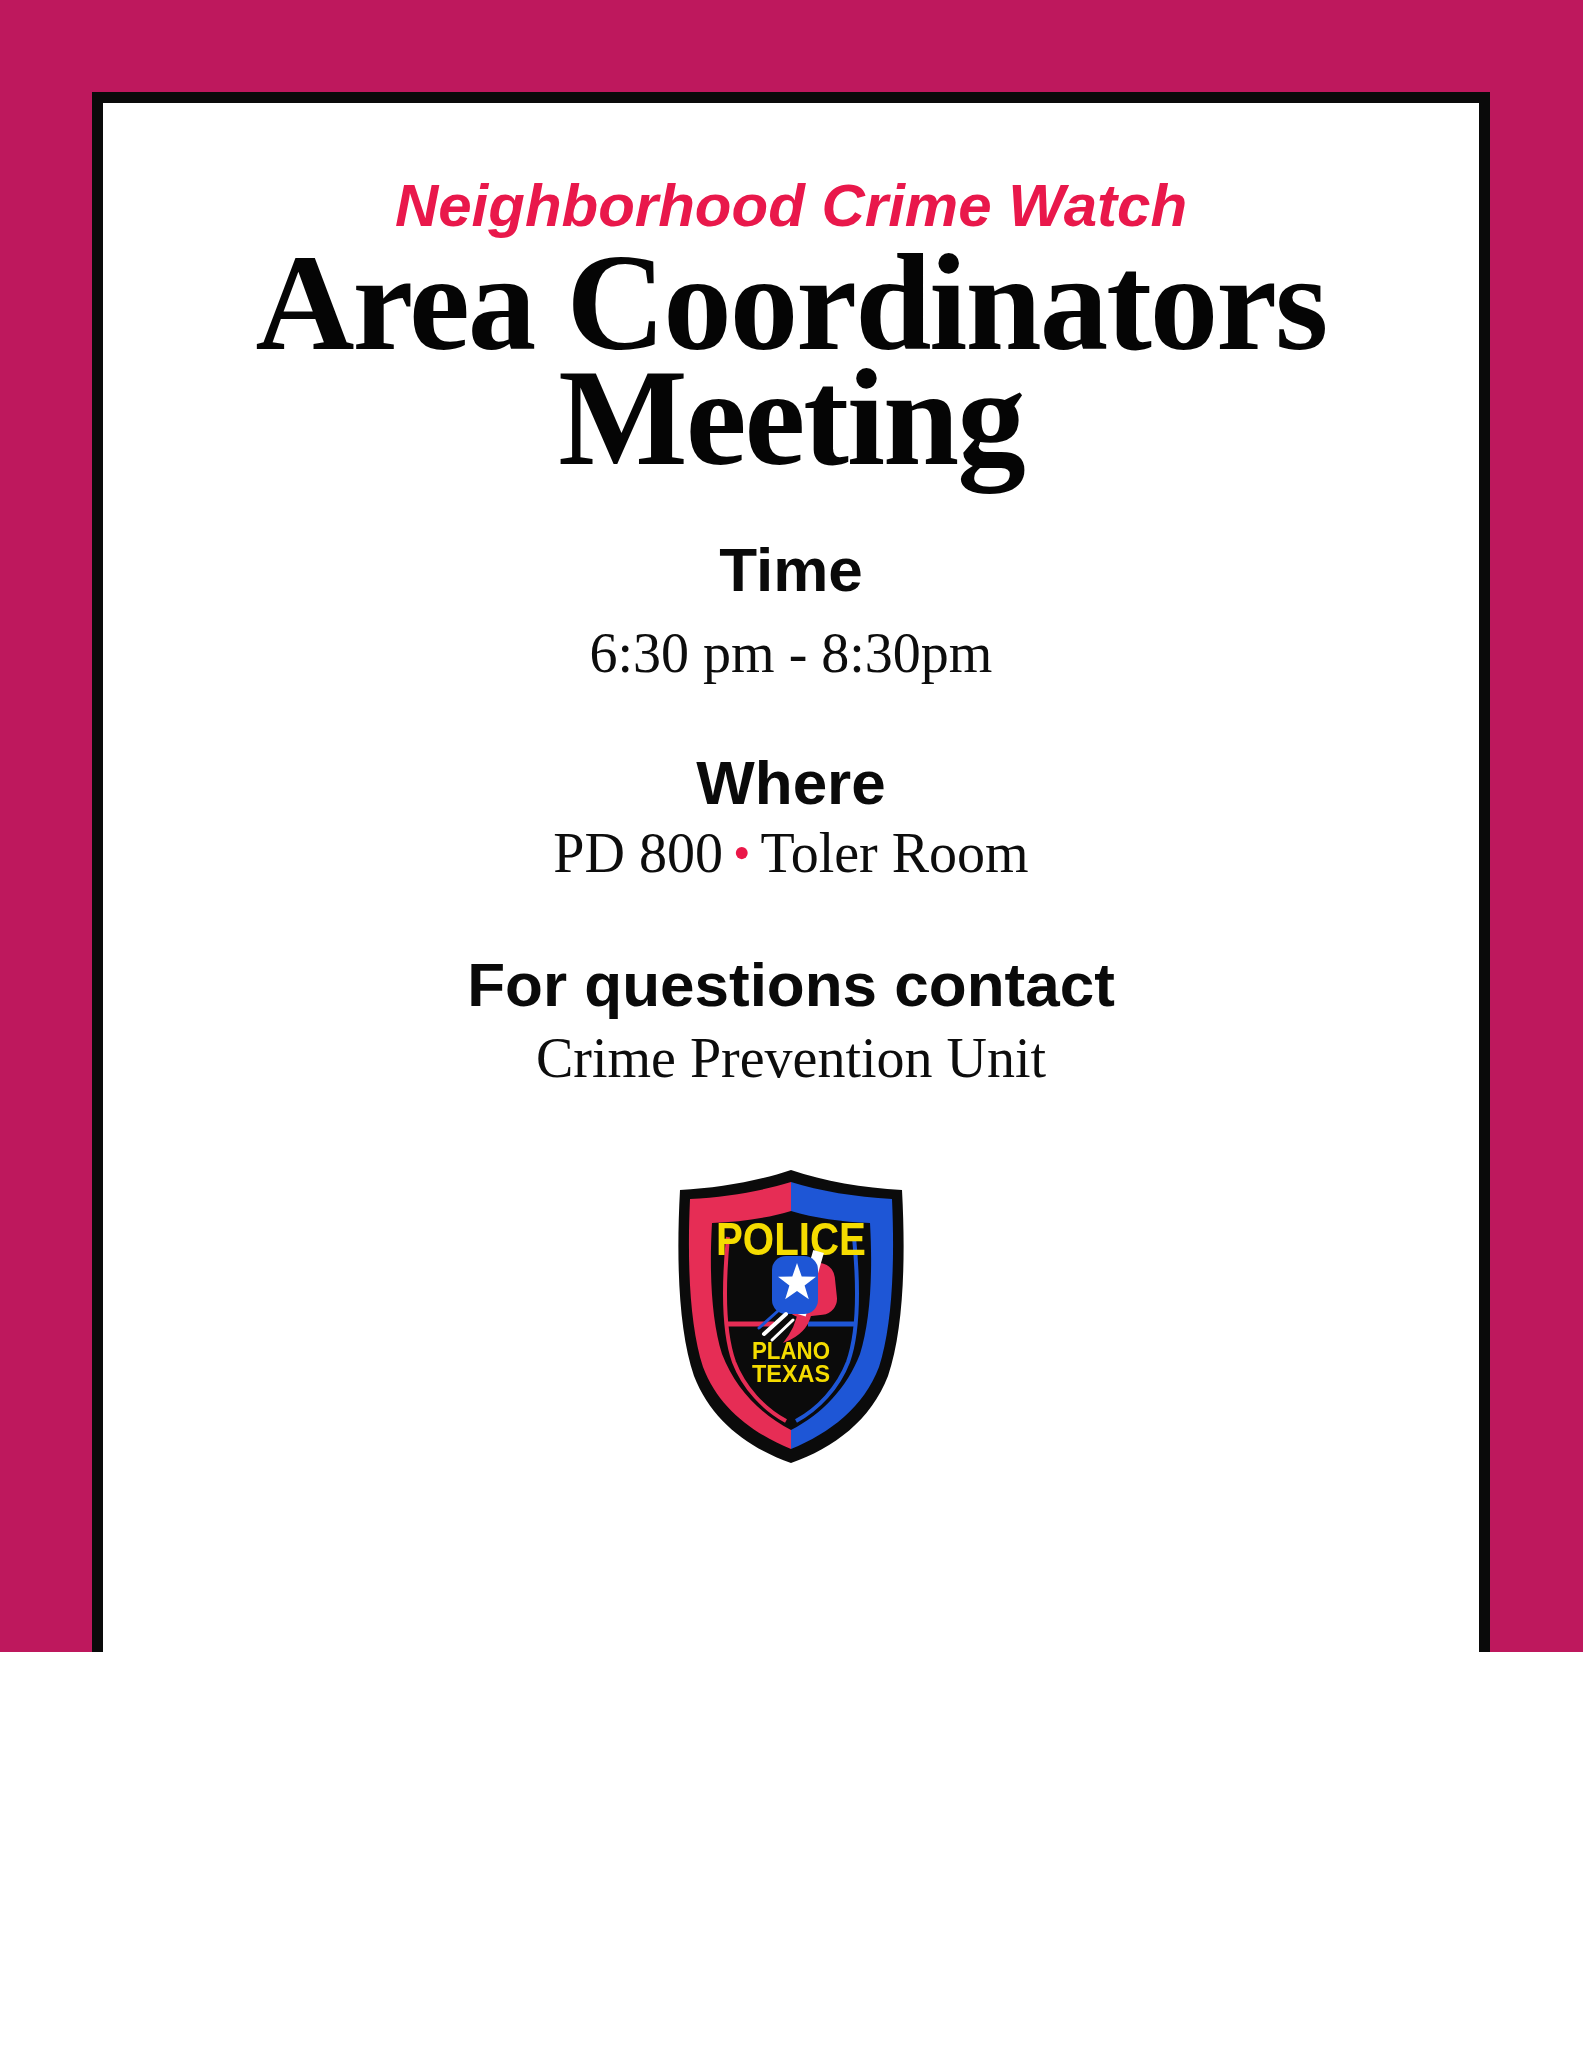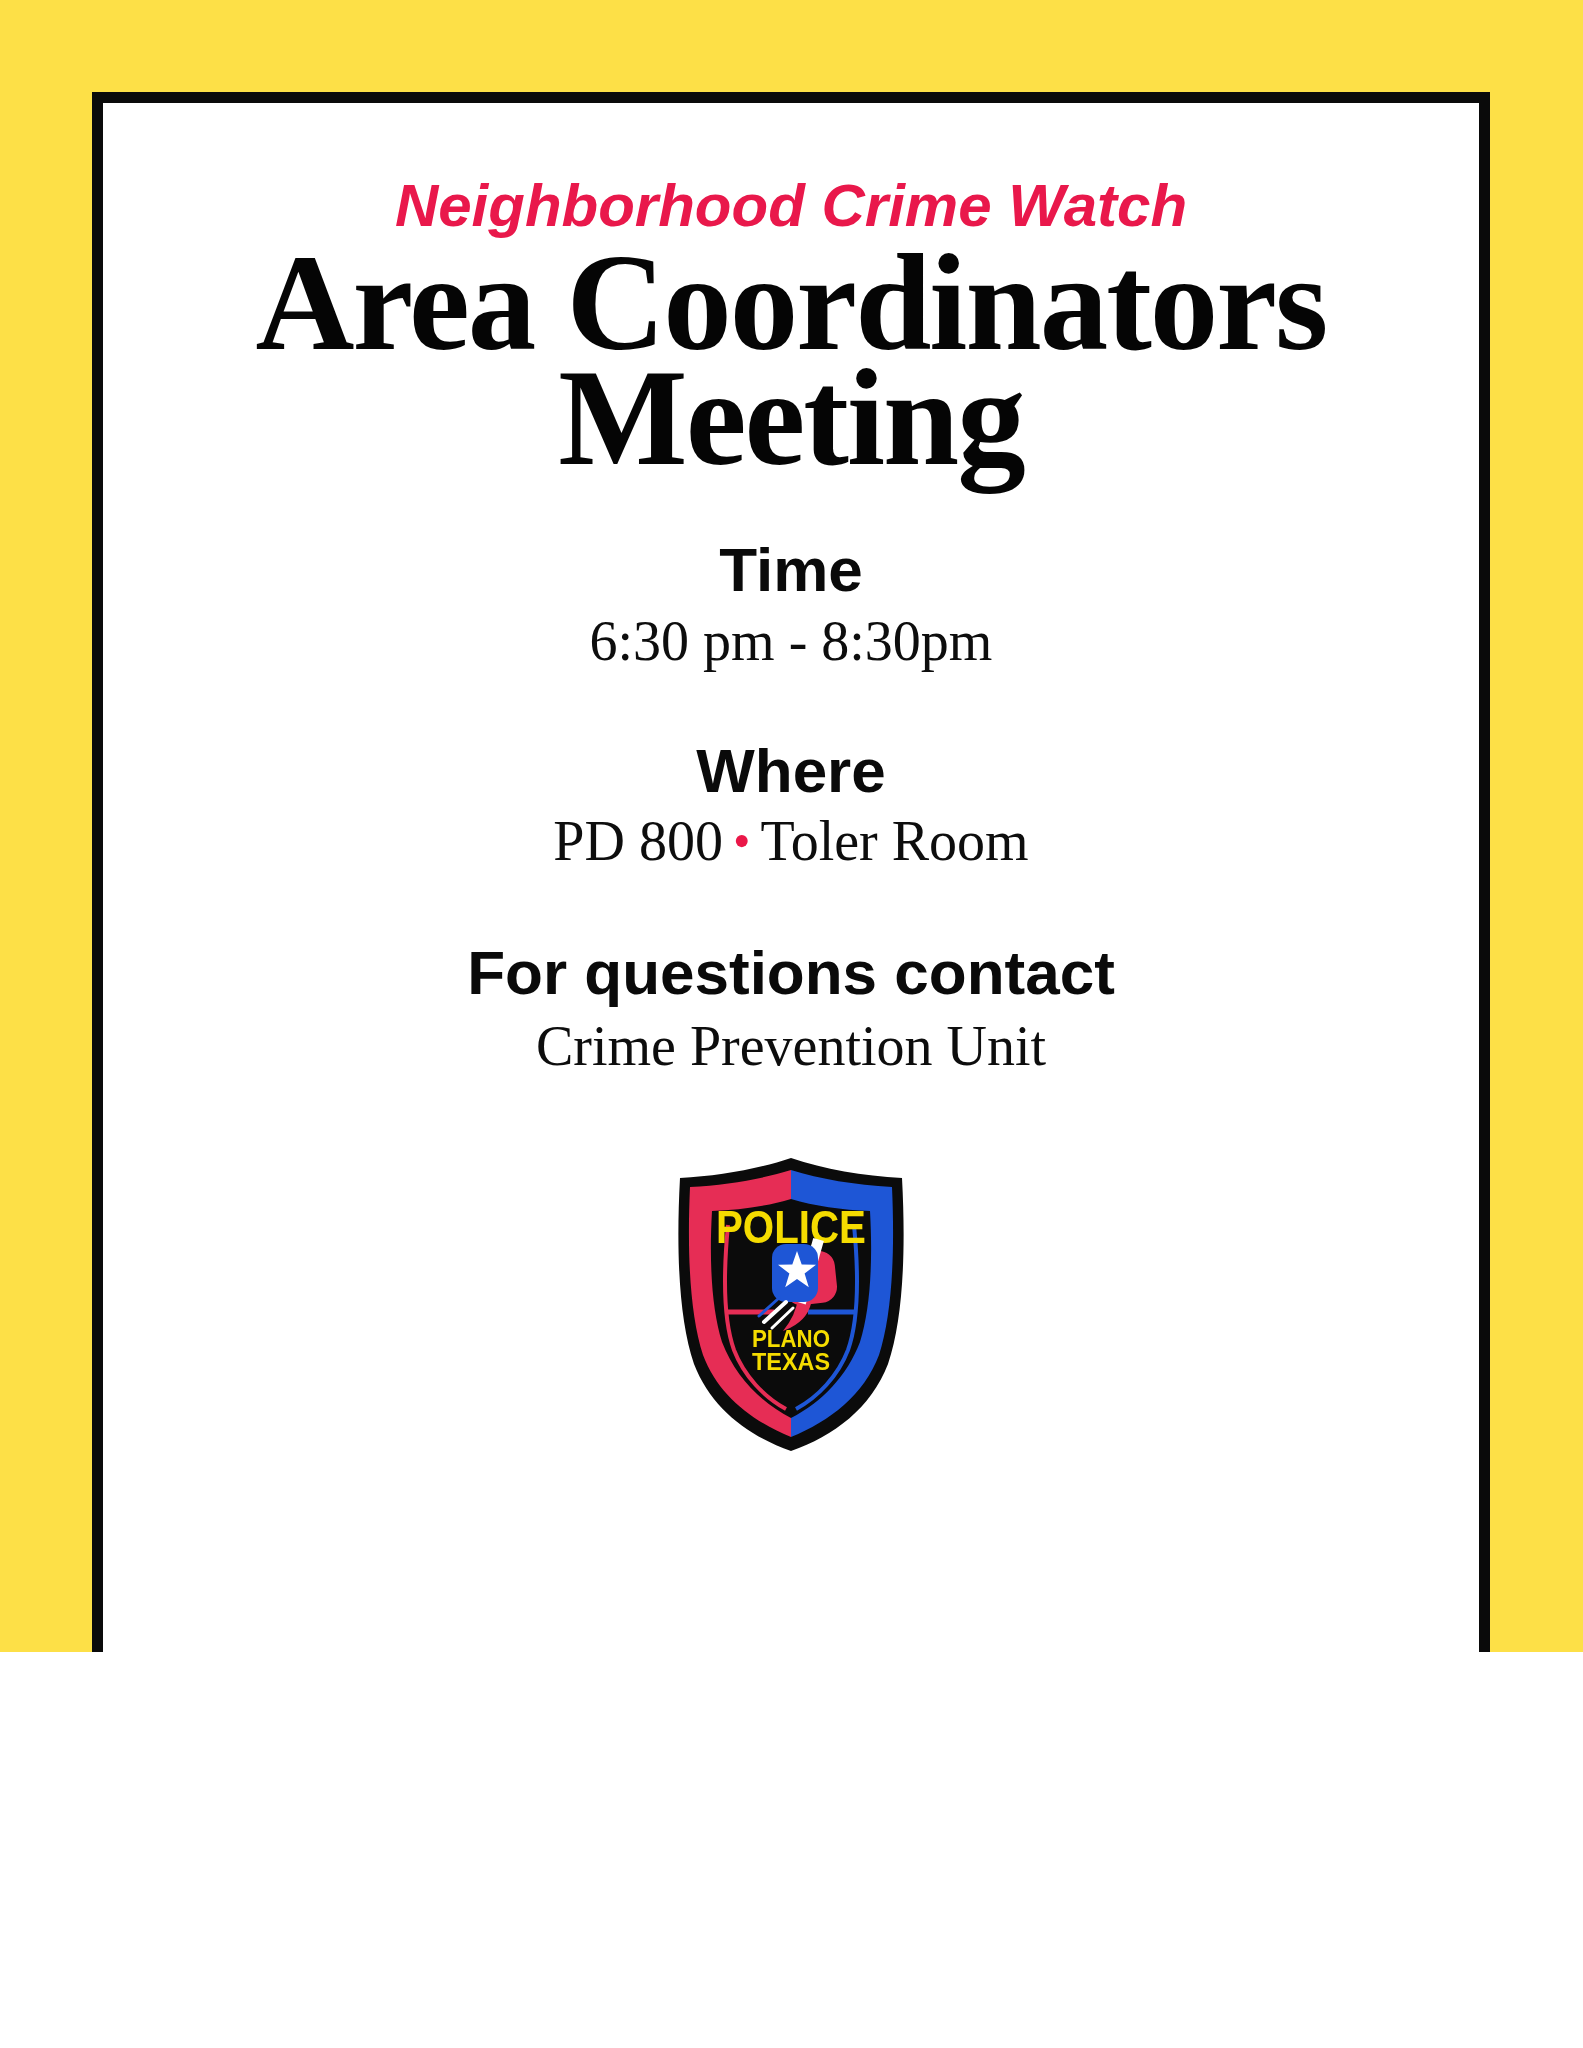--- a/index.html
+++ b/index.html
@@ -1,19 +1,19 @@
 <!DOCTYPE html>
 <html><head>
 <meta charset="utf-8">
 <style>
   html,body{margin:0;padding:0;background:#ffffff;}
   .page{
     position:relative;
     width:1583px;height:1652px;
-    background:#fde047;
+    background:#be185d;
     overflow:hidden;
     font-family:"Liberation Serif","DejaVu Serif",serif;
     color:#0d0d0d;
   }
   .frame{
     position:absolute;
     left:92px;top:92px;
     width:1398px;height:1863px;
     box-sizing:border-box;
     border:11px solid #0a0a0a;
@@ -48,21 +48,21 @@
   }
   .value{
     font-family:"Liberation Serif","DejaVu Serif",serif;
     font-size:56px;
     line-height:67px;
     color:#0d0d0d;
   }
   .h-date{margin-top:62px;}
   .v-date{margin-top:3px;}
   .h-time{margin-top:58px;}
-  .v-time{margin-top:2px;}
+  .v-time{margin-top:14px;}
   .h-where{margin-top:60px;}
   .v-where{margin-top:1px;line-height:66px;font-family:Liberation Serif, serif;}
   .h-contact{margin-top:63px;}
   .v-contact{margin-top:4px;line-height:67px;}
   .bullet{
     color:#EA1748;
     padding:0 10px;
     font-size:50px;
     vertical-align:2px;
   }

